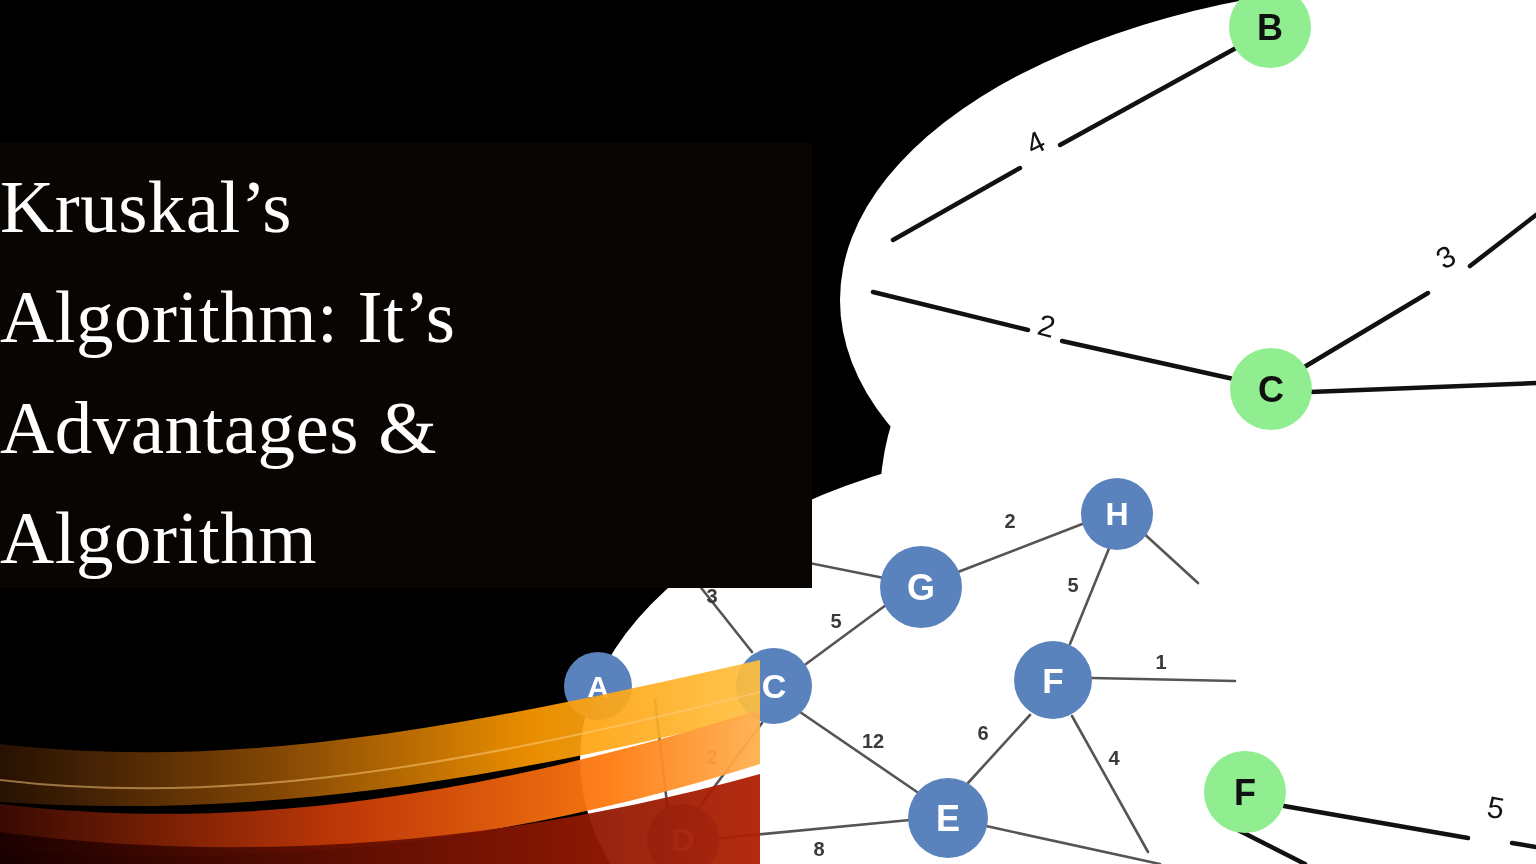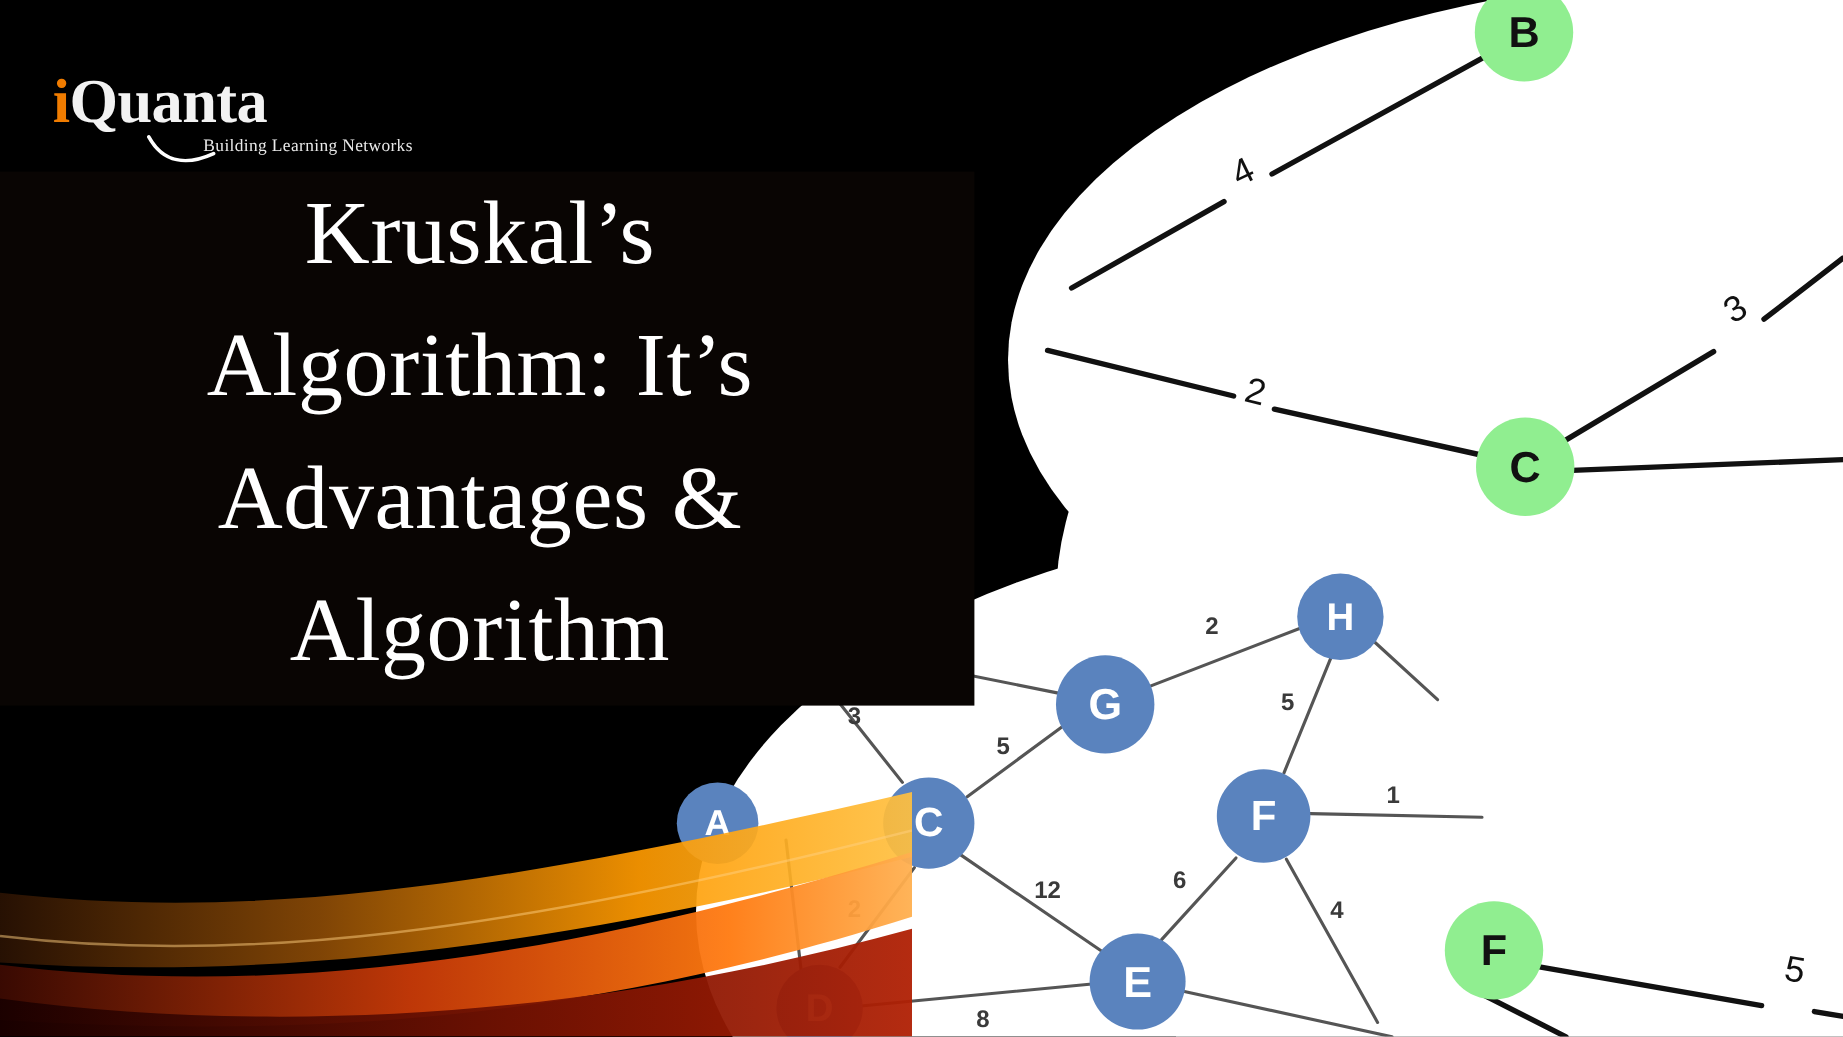--- a/index.html
+++ b/index.html
@@ -29,22 +29,21 @@
   .graph-svg{
     position:absolute; left:0; top:0; width:1536px; height:864px;
   }
 
   
   .title-panel{
     position:absolute; left:0; top:143px; width:812px; height:445px;
     background:#090503;
   }
   .title-text{
-    position:absolute; left:0; top:140px; width:800px;
-    text-align:center;
+    position:absolute; left:0; top:152px; width:800px;
     color:#ffffff;
     font-family:"Liberation Serif", "DejaVu Serif", serif;
     font-size:75px;
     line-height:1.47;
     letter-spacing:0.5px;
     white-space:pre-line;
   }
 
   
   .logo{
@@ -210,23 +209,14 @@
     </svg>
   </div>
 
   <div class="title-panel"></div>
 
   <div class="title-text">Kruskal’s
 Algorithm: It’s
 Advantages &amp;
 Algorithm</div>
 
-  <div class="logo">
-    <div class="logo-main">
-      <span class="logo-i">i</span><span class="logo-rest">Quanta</span>
-    </div>
-    <svg class="logo-swoosh" width="60" height="30" viewBox="0 0 60 30">
-      <path d="M2,4 C14,26 34,28 56,18" stroke="#ffffff" stroke-width="3" fill="none" stroke-linecap="round"></path>
-    </svg>
-    <div class="logo-tag">Building Learning Networks</div>
-  </div>
 
 </div>
 
 </body></html>

